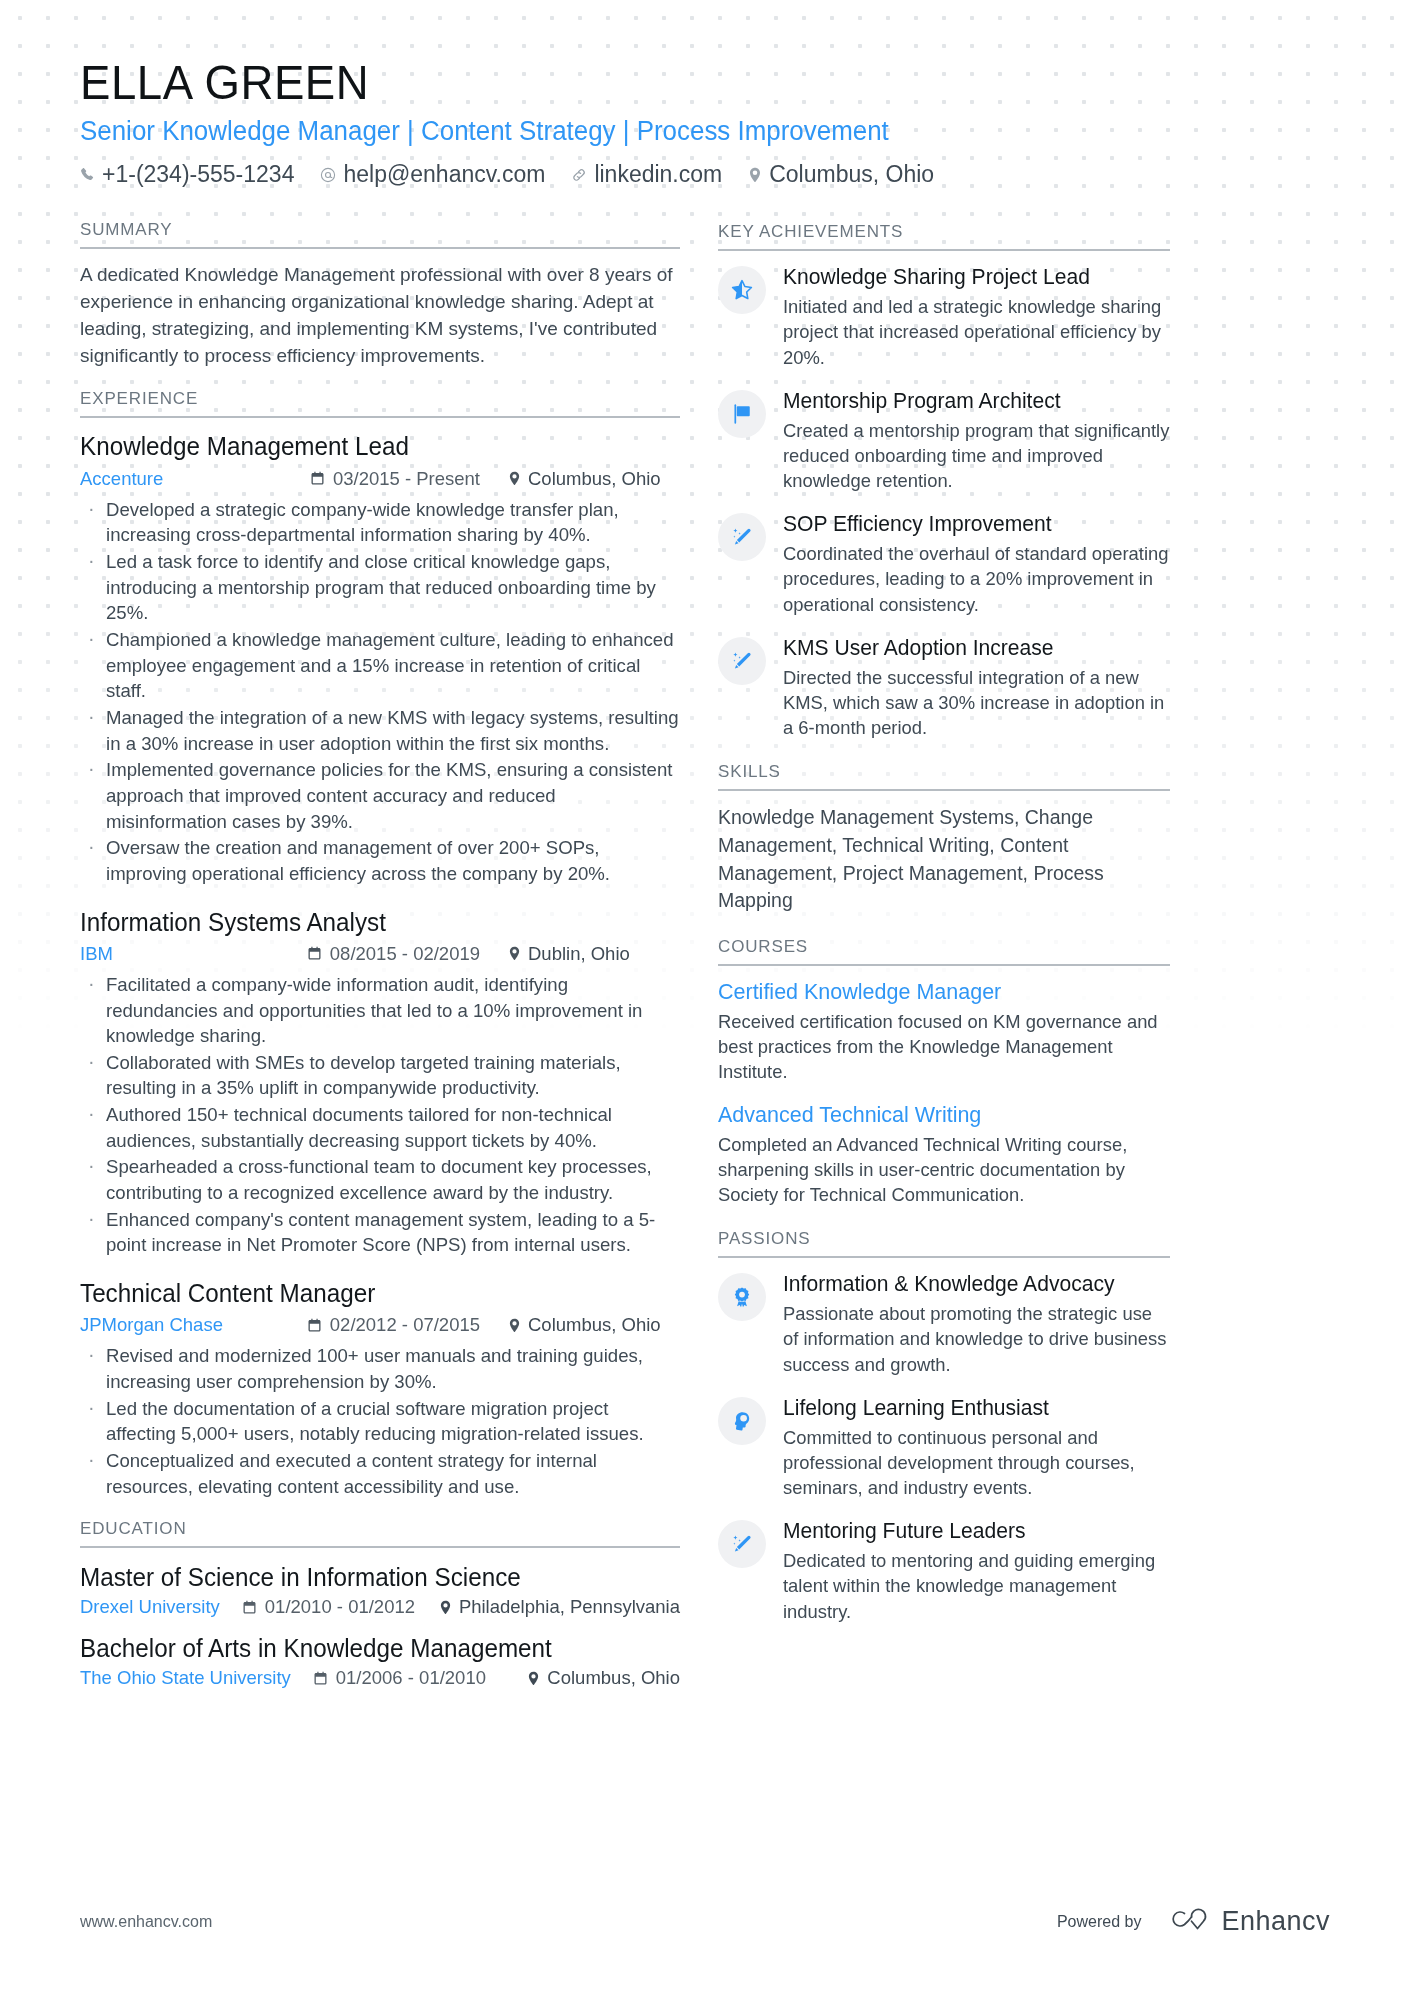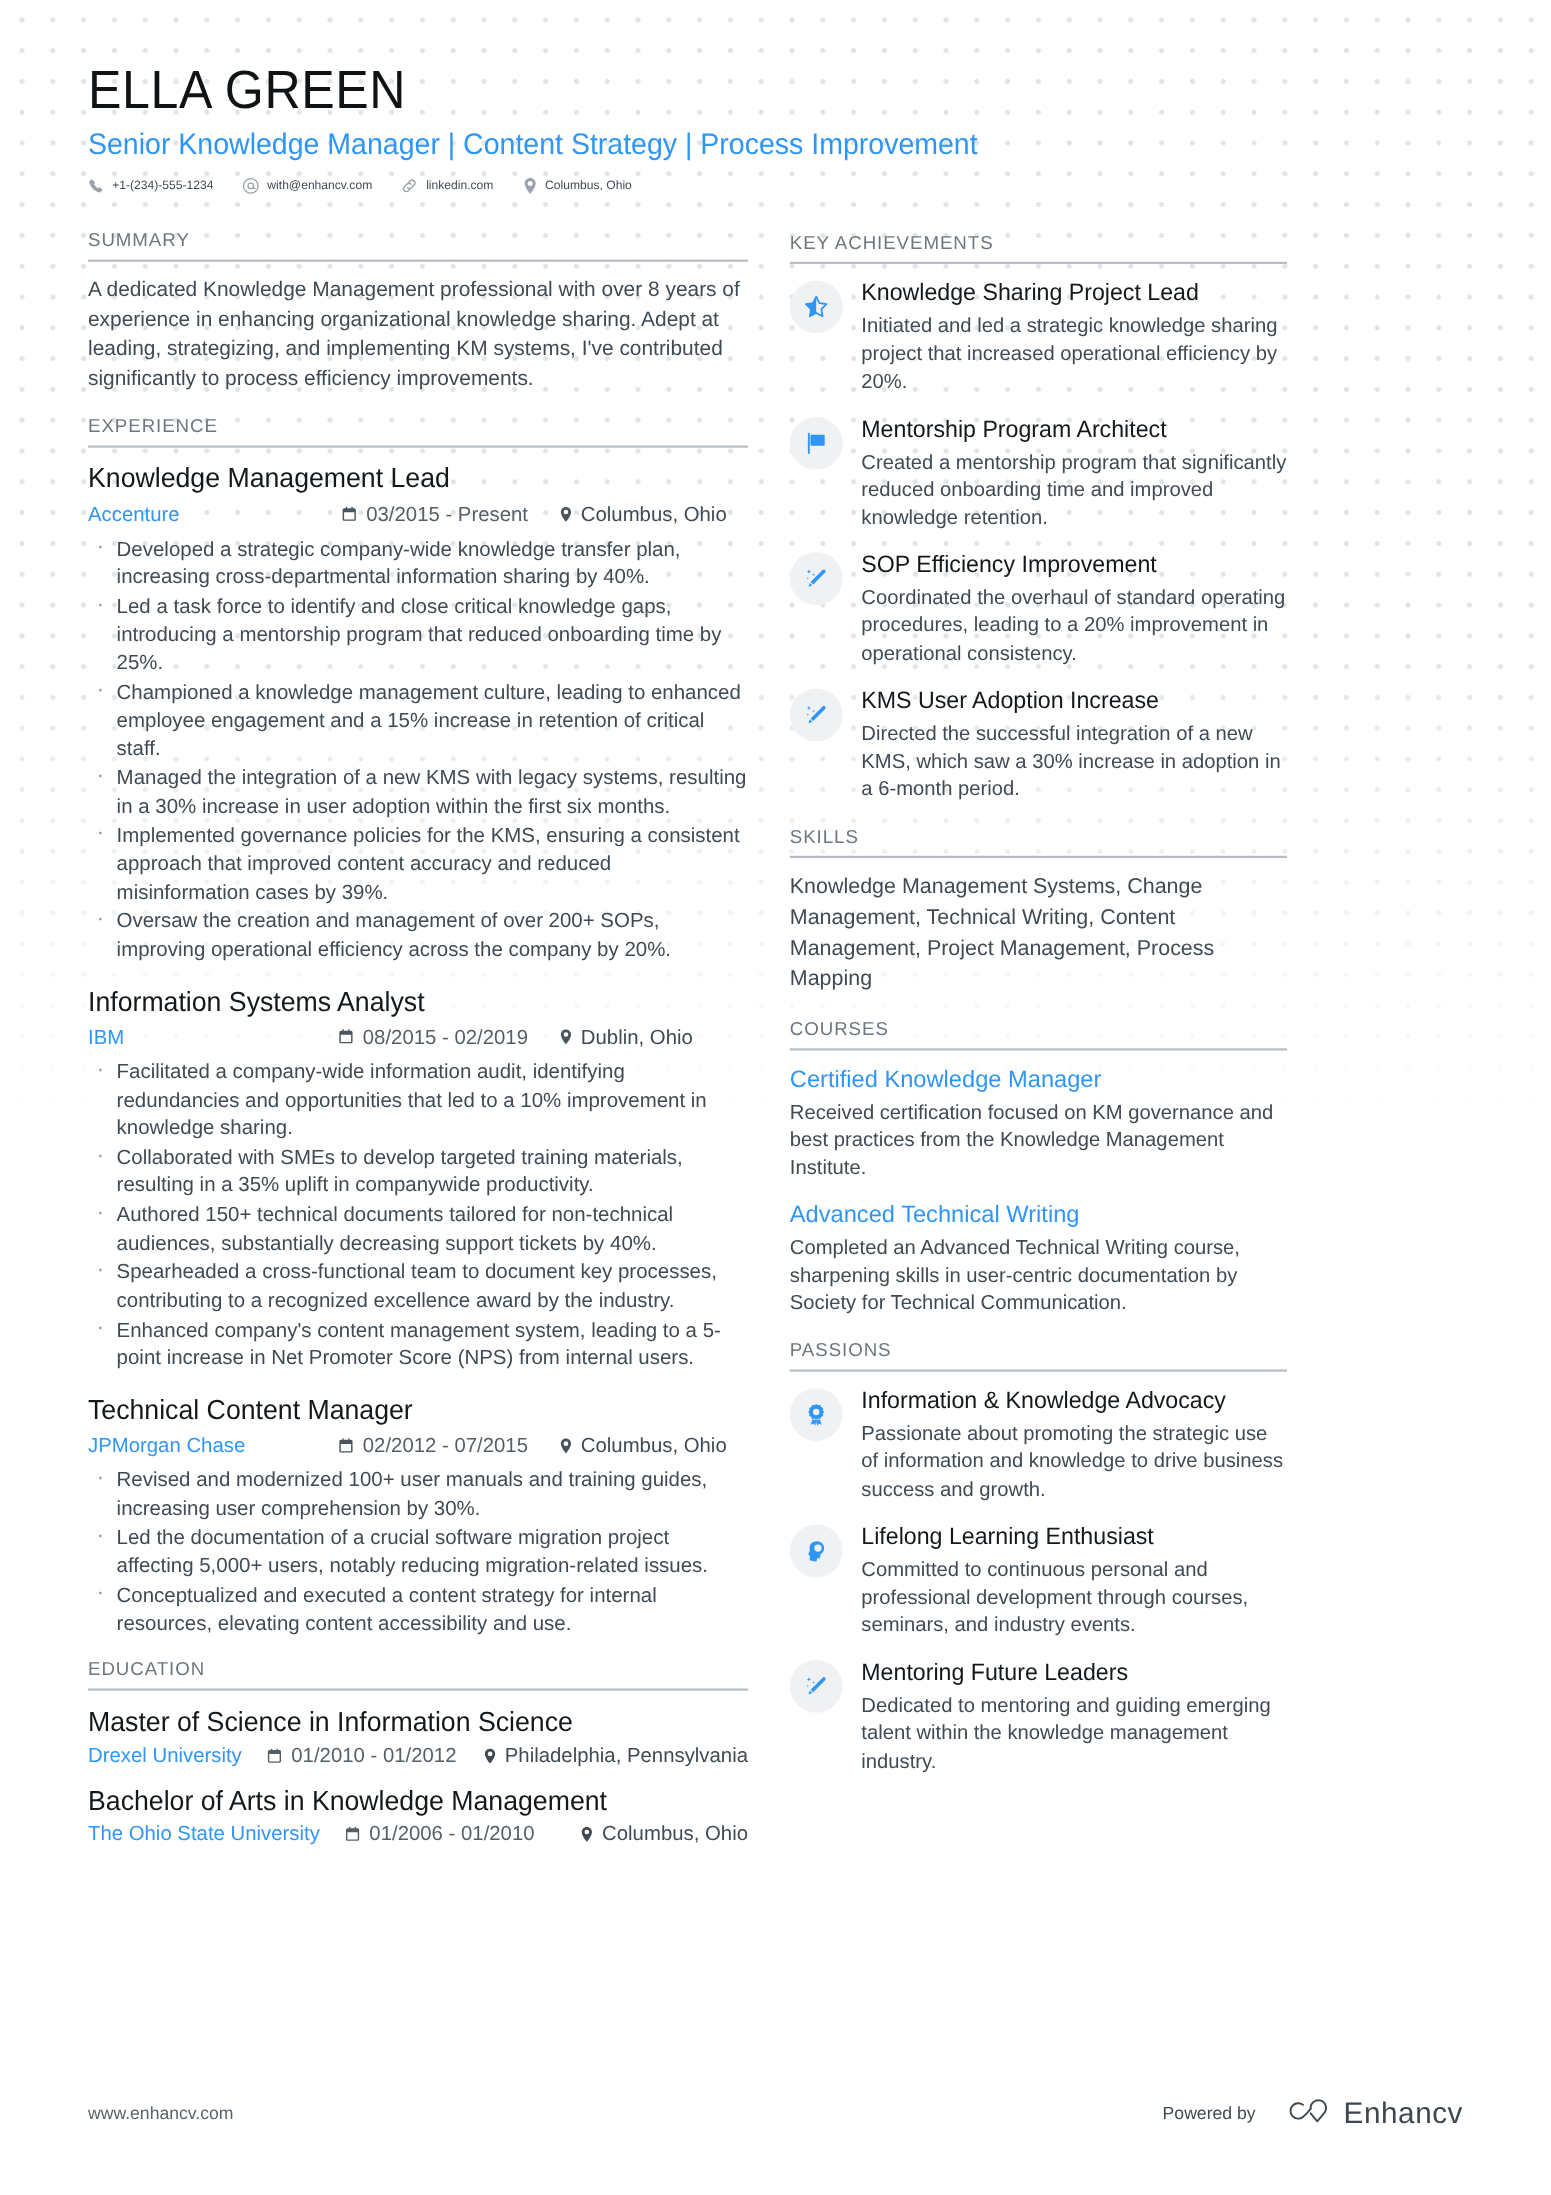--- a/index.html
+++ b/index.html
@@ -55,21 +55,21 @@
     font-weight: 400;
     line-height: 1.2;
     transform: scaleX(0.96);
     transform-origin: left center;
   }
   .contact {
     margin-top: 14px;
     display: flex;
     align-items: center;
     gap: 26px;
-    font-size: 11px;
+    font-size: 23px;
     color: #3f4a54;
     flex-wrap: wrap;
   }
   .contact .item { display: flex; align-items: center; gap: 7px; }
   .contact .ic { color: #9aa3ab; display: inline-flex; align-items: center; }
 
   
   .cols {
     display: flex;
     margin-top: 12px;
@@ -261,21 +261,21 @@
         </div>
 
         <div class="item">
           <span class="ic">
             <svg width="16" height="16" viewBox="0 0 16 16" fill="none" stroke="currentColor" stroke-width="1.1">
                 <circle cx="8" cy="8" r="6.6"></circle>
                 <circle cx="8" cy="8" r="2.5"></circle>
                 <path d="M10.5 8v1.6c0 1 1.1 1.2 1.6.5"></path>
               </svg>
           </span>
-          <span>with@enhancv.com</span>
+          <span>help@enhancv.com</span>
         </div>
 
         <div class="item">
           <span class="ic">
             <svg width="16" height="16" viewBox="0 0 16 16" fill="none" stroke="currentColor" stroke-width="1.3" stroke-linecap="round">
                 <path d="M6.4 9.6a2.6 2.6 0 0 0 3.7 0l2.3-2.3a2.6 2.6 0 0 0-3.7-3.7L7.6 4.7"></path>
                 <path d="M9.6 6.4a2.6 2.6 0 0 0-3.7 0L3.6 8.7a2.6 2.6 0 0 0 3.7 3.7l1.1-1.1"></path>
               </svg>
           </span>
           <span>linkedin.com</span>

